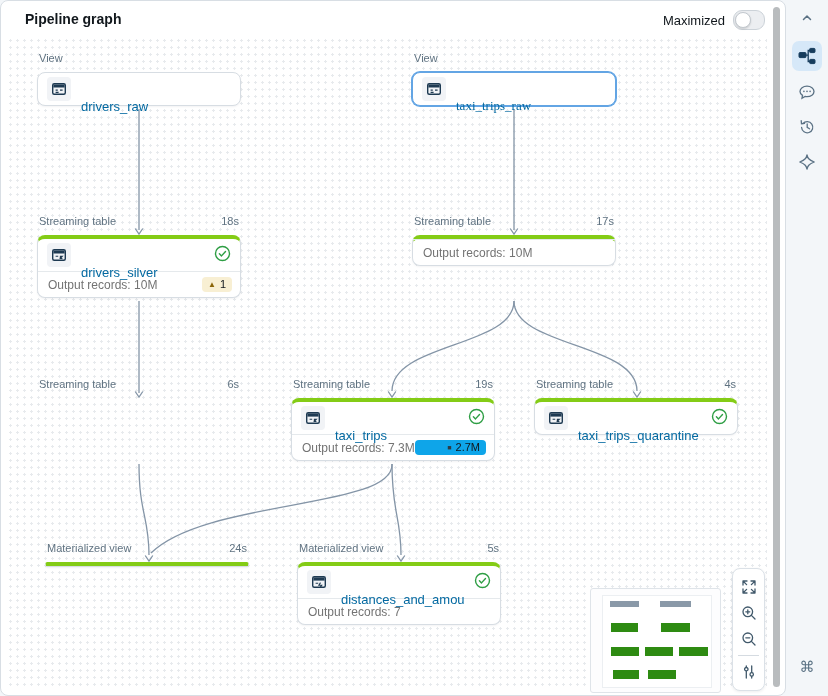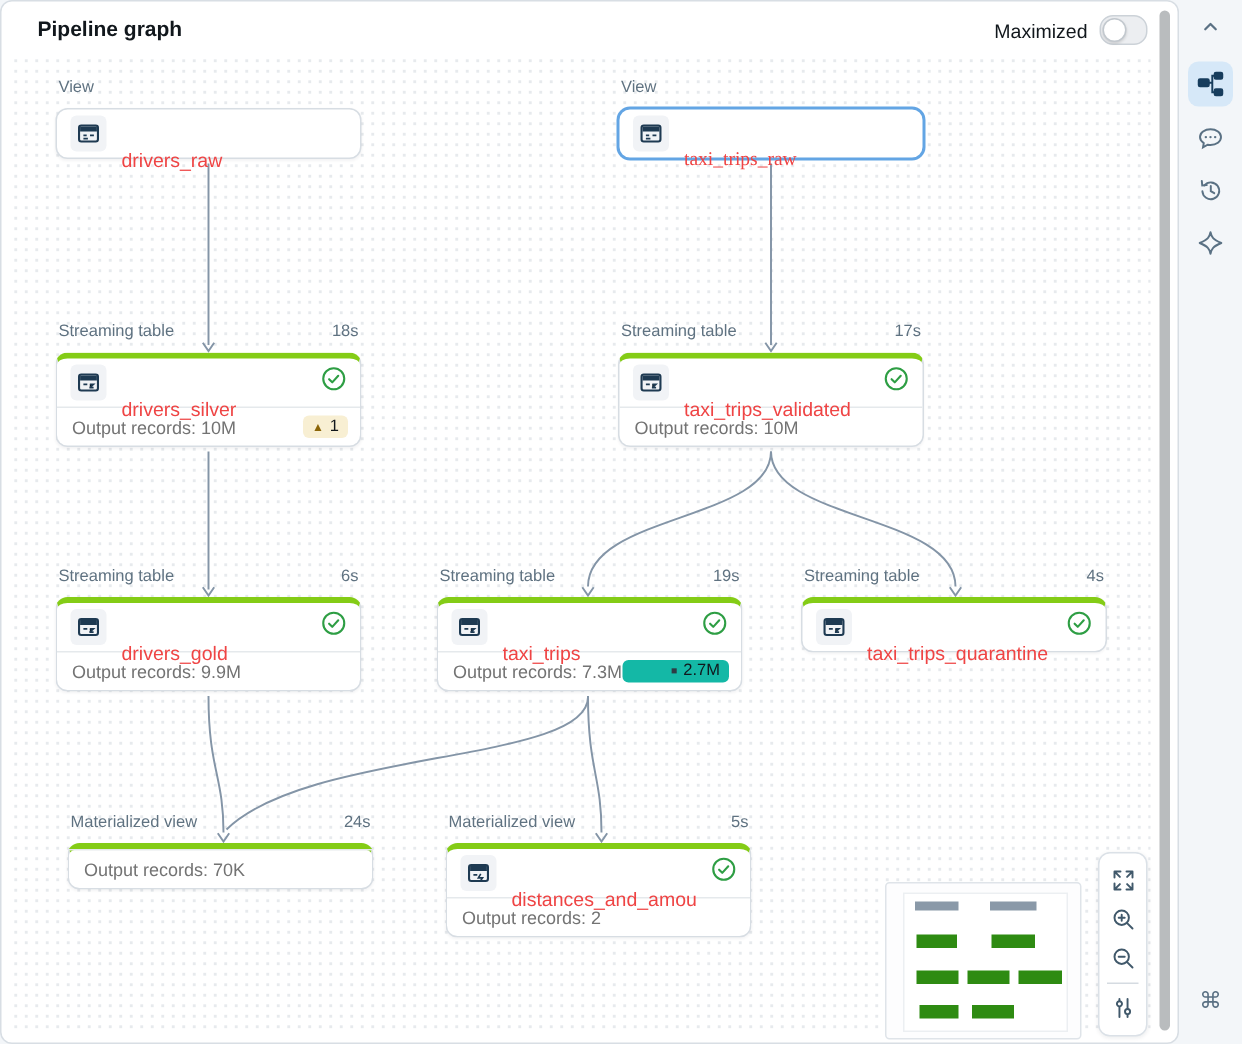--- a/index.html
+++ b/index.html
@@ -22,29 +22,29 @@
   .group{position:absolute;width:204px;}
   .meta{display:flex;justify-content:space-between;align-items:baseline;
     font-size:11px;color:#5f7281;margin:0 2px 7px 2px;height:13px;}
   .card{position:relative;background:#fff;border:1px solid #d7dde3;border-radius:8px;
     box-shadow:0 1px 2px rgba(16,24,32,.05);cursor:pointer;}
   .card.sel{border-color:#63a5e4;box-shadow:0 0 0 1px #63a5e4;font-family:Liberation Serif, serif;}
   .card.done{border-top:4px solid #84cc16;}
   .trow{display:flex;align-items:center;height:32px;padding:0 9px;gap:10px;}
   .iconbox{width:24px;height:24px;border-radius:4px;background:#f1f3f6;display:flex;
     align-items:center;justify-content:center;flex:none;}
-  .nname{font-size:13px;color:#ef4444;flex:1;white-space:nowrap;overflow:hidden;margin-top:34px;}
+  .nname{font-size:13px;color:#0369a1;flex:1;white-space:nowrap;overflow:hidden;margin-top:34px;}
   .frow{display:flex;align-items:center;justify-content:space-between;height:25px;
     border-top:1px solid #e5e9ec;padding:0 8px 0 10px;}
   .records{font-size:12px;color:#737373;}
   .badge{display:flex;align-items:center;gap:4px;font-size:11px;color:#11171c;
     border-radius:4px;padding:2px 6px;line-height:1;}
   .badge.warn{background:#f8efd3;}
   .badge.warn .bicon{color:#8b6508;font-size:8px;}
-  .badge.gray{background:#14b8a6;padding-left:32px;}
+  .badge.gray{background:#0ea5e9;padding-left:32px;}
   .badge.gray .bicon{color:#2e3b44;font-size:7px;}
   
   .minimap{position:absolute;left:589px;top:587px;width:129px;height:103px;background:#fdfdfe;
     border:1px solid #dfe4e9;border-radius:3px;cursor:pointer;}
   .minimap .inner{position:absolute;left:11px;top:6px;width:108px;height:91px;background:#fff;
     border:1px solid #eceff2;}
   .mbar{position:absolute;height:9px;}
   
   .controls{position:absolute;left:731px;top:567px;width:33px;height:123px;background:#fff;
     border:1px solid #dbe1e7;border-radius:8px;box-shadow:0 1px 3px rgba(16,24,32,.08);
@@ -158,68 +158,31 @@
       </div>
     </div>
   </div>
 
   <div class="group" style="left:411px;top:214px;">
     <div class="meta">
         <span>Streaming table</span>
         <span>17s</span>
       </div>
     <div class="card done">
-      <div class="trow">
-        <span class="iconbox">
-          <svg width="16" height="16" viewBox="0 0 16 16">
-              <rect x="1.7" y="2.7" width="12.6" height="10.6" rx="1.5" fill="none" stroke="#1e3a52" stroke-width="1.4"></rect>
-              <path d="M2.4,3.4 h11.2 v3.2 h-11.2 z" fill="#1e3a52"></path>
-              <path d="M4.6,9.2 h2.6 M8.6,11.4 h2.8 M8.9,9.2 l2.4,0 -2.4,2.2" stroke="#1e3a52" stroke-width="1.1"></path>
-            </svg>
-        </span>
-        <span class="nname">taxi_trips_validated</span>
-        <span>
-          <svg width="17" height="17" viewBox="0 0 17 17">
-              <circle cx="8.5" cy="8.5" r="7" fill="none" stroke="#2e9e44" stroke-width="1.4"></circle>
-              <path d="M5.4,8.8 l2.1,2.1 4-4.4" fill="none" stroke="#2e9e44" stroke-width="1.4" stroke-linecap="round" stroke-linejoin="round"></path>
-            </svg>
-        </span>
-      </div>
       <div class="frow">
         <span class="records">Output records: 10M</span>
       </div>
     </div>
   </div>
 
   <div class="group" style="left:36px;top:377px;">
     <div class="meta">
         <span>Streaming table</span>
         <span>6s</span>
       </div>
-    <div class="card done">
-      <div class="trow">
-        <span class="iconbox">
-          <svg width="16" height="16" viewBox="0 0 16 16">
-              <rect x="1.7" y="2.7" width="12.6" height="10.6" rx="1.5" fill="none" stroke="#1e3a52" stroke-width="1.4"></rect>
-              <path d="M2.4,3.4 h11.2 v3.2 h-11.2 z" fill="#1e3a52"></path>
-              <path d="M4.6,9.2 h2.6 M8.6,11.4 h2.8 M8.9,9.2 l2.4,0 -2.4,2.2" stroke="#1e3a52" stroke-width="1.1"></path>
-            </svg>
-        </span>
-        <span class="nname">drivers_gold</span>
-        <span>
-          <svg width="17" height="17" viewBox="0 0 17 17">
-              <circle cx="8.5" cy="8.5" r="7" fill="none" stroke="#2e9e44" stroke-width="1.4"></circle>
-              <path d="M5.4,8.8 l2.1,2.1 4-4.4" fill="none" stroke="#2e9e44" stroke-width="1.4" stroke-linecap="round" stroke-linejoin="round"></path>
-            </svg>
-        </span>
-      </div>
-      <div class="frow">
-        <span class="records">Output records: 9.9M</span>
-      </div>
-    </div>
   </div>
 
   <div class="group" style="left:290px;top:377px;">
     <div class="meta">
         <span>Streaming table</span>
         <span>19s</span>
       </div>
     <div class="card done">
       <div class="trow">
         <span class="iconbox">
@@ -271,23 +234,20 @@
       </div>
     </div>
   </div>
 
   <div class="group" style="left:44px;top:541px;">
     <div class="meta">
         <span>Materialized view</span>
         <span>24s</span>
       </div>
     <div class="card done">
-      <div class="frow">
-        <span class="records">Output records: 70K</span>
-      </div>
     </div>
   </div>
 
   <div class="group" style="left:296px;top:541px;">
     <div class="meta">
         <span>Materialized view</span>
         <span>5s</span>
       </div>
     <div class="card done">
       <div class="trow">
@@ -300,21 +260,21 @@
         </span>
         <span class="nname">distances_and_amounts_b...</span>
         <span>
           <svg width="17" height="17" viewBox="0 0 17 17">
               <circle cx="8.5" cy="8.5" r="7" fill="none" stroke="#2e9e44" stroke-width="1.4"></circle>
               <path d="M5.4,8.8 l2.1,2.1 4-4.4" fill="none" stroke="#2e9e44" stroke-width="1.4" stroke-linecap="round" stroke-linejoin="round"></path>
             </svg>
         </span>
       </div>
       <div class="frow">
-        <span class="records">Output records: 2</span>
+        <span class="records">Output records: 7</span>
       </div>
     </div>
   </div>
 
   <div class="minimap">
     <div class="inner">
       <div class="mbar" style="left:7px;top:5px;width:29px;height:6px;background:#8a99a8;"></div>
       <div class="mbar" style="left:57px;top:5px;width:31px;height:6px;background:#8a99a8;"></div>
       <div class="mbar" style="left:8px;top:27px;width:27px;background:#2e8b12;"></div>
       <div class="mbar" style="left:58px;top:27px;width:29px;background:#2e8b12;"></div>

